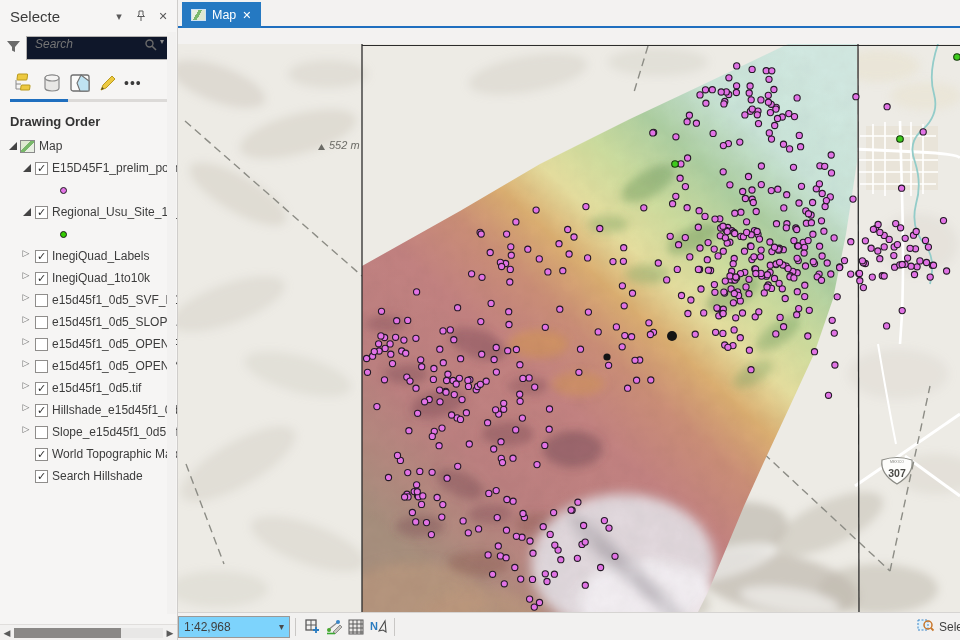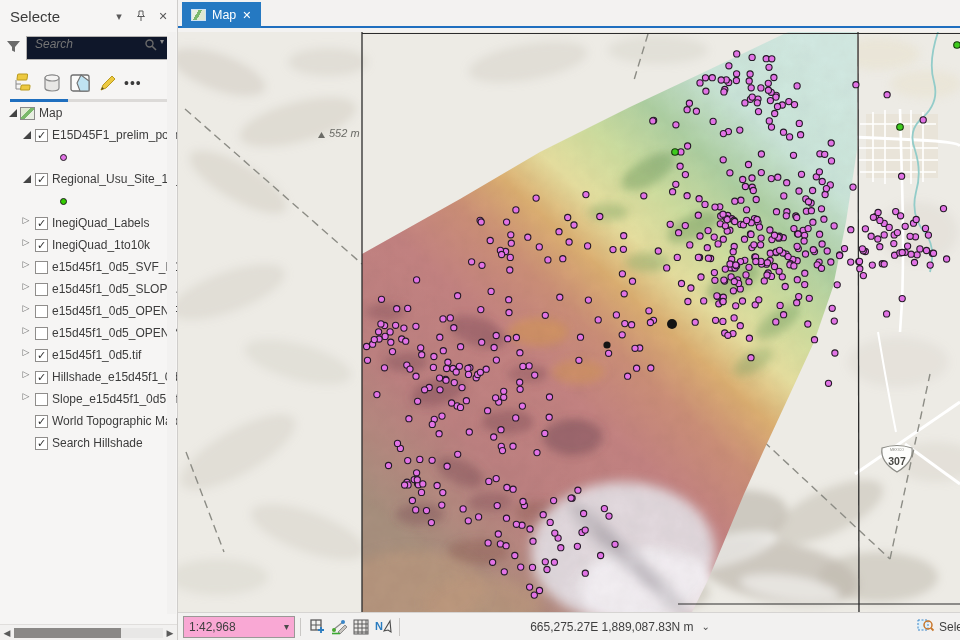--- a/index.html
+++ b/index.html
@@ -56,27 +56,27 @@
   
   #view-area { position:absolute; left:178px; top:0; width:782px; height:640px; }
   #tab-strip { position:absolute; left:0; top:0; width:782px; height:28px; background:#f3f2f1;
     border-bottom:2px solid #1f6fbf; }
   #map-tab { position:absolute; left:4px; top:2px; height:26px; background:#2579c2; color:#fff;
     display:flex; align-items:center; padding:0 9px; gap:6px; font-size:12.5px; cursor:pointer; }
   .tab-close { font-size:11px; cursor:pointer; }
   .tab-mapicon { width:15px; height:12px; border:1px solid #cfe2f2;
     background:linear-gradient(120deg,#e8efe2 0 35%,#7ab86c 35% 55%,#dfe9d2 55% 100%); }
 
-  #map-viewport { position:absolute; left:0; top:32px; width:782px; height:584px; background:#edebe5; }
+  #map-viewport { position:absolute; left:0; top:44px; width:782px; height:584px; background:#edebe5; }
 
   
   #status-bar { position:absolute; left:0; top:612px; width:782px; height:28px; background:#f2f1f0;
     border-top:1px solid #d6d4d2; display:flex; align-items:center; font-size:12px; color:#3f3f3f; }
-  #scale-combo { display:flex; align-items:center; width:112px; height:22px; margin-left:5px;
-    background:#f9a8d4; border:1px solid #9a9896; padding:0 5px; cursor:pointer; }
+  #scale-combo { display:flex; align-items:center; width:112px; height:22px; 
+    background:#7dd3fc; border:1px solid #9a9896; padding:0 5px; cursor:pointer; }
   #scale-combo .val { flex:1; }
   .sb-sep { width:1px; height:18px; background:#c9c7c5; margin:0 5px; }
   .sb-icon { width:22px; height:22px; display:flex; align-items:center; justify-content:center; cursor:pointer; }
   #coords-group { position:absolute; right:250px; display:flex; align-items:center; gap:8px; }
   .chev { font-size:10px; color:#4a4a4a; }
   #selected-group { position:absolute; right:-2px; display:flex; align-items:center; gap:5px; width:60px; overflow:hidden; }
 
   svg text { font-family:"Liberation Sans",sans-serif; }
 </style>
 </head>
@@ -140,20 +140,21 @@
           <path d="M4 18l2-5L15 4l3 3-9 9z" fill="#edc940" stroke="#b99a1e"></path>
           <path d="M4 18l1.2-3 1.8 1.8z" fill="#5a4a20"></path>
         </svg>
       </span>
       <span class="tb-more">•••</span>
     </div>
     <div class="tab-underline">
         <div class="active"></div>
       </div>
 
+    <div class="section-title">Drawing Order</div>
 
     <div id="layer-tree">
         <div class="tree-row" style="padding-left: 6px;">
           <span class="tw">
             <span class="exp-open"></span>
           </span>
           <span class="map-ico"></span>
           <span class="lname">Map</span>
         </div>
         <div class="tree-row" style="padding-left: 20px;">
@@ -1030,24 +1031,20 @@
           </svg>
       </span>
       <span class="sb-icon">
         <svg width="18" height="17" viewBox="0 0 18 17">
             <text x="1" y="12" font-size="11" font-weight="bold" fill="#2a7cc0">N</text>
             <path d="M10 13L16 3l1 11-3-2z" fill="none" stroke="#4a4a4a" stroke-width="1.1"></path>
           </svg>
       </span>
       <div class="sb-sep"></div>
 
-      <div id="coords-group">
-        <span>665,275.27E 1,889,087.83N m</span>
-        <span class="chev">⌄</span>
-      </div>
 
       <div id="selected-group">
         <div class="sb-sep"></div>
         <span>
           <svg width="17" height="16" viewBox="0 0 17 16">
               <rect x="1" y="3" width="10" height="10" fill="#dff0fa" stroke="#3a86c8" stroke-dasharray="2 1.5" stroke-width="1"></rect>
               <circle cx="11" cy="8" r="4" fill="none" stroke="#c8762a" stroke-width="1.5"></circle>
               <line x1="14" y1="11" x2="16.5" y2="13.5" stroke="#c8762a" stroke-width="1.8"></line>
             </svg>
         </span>

